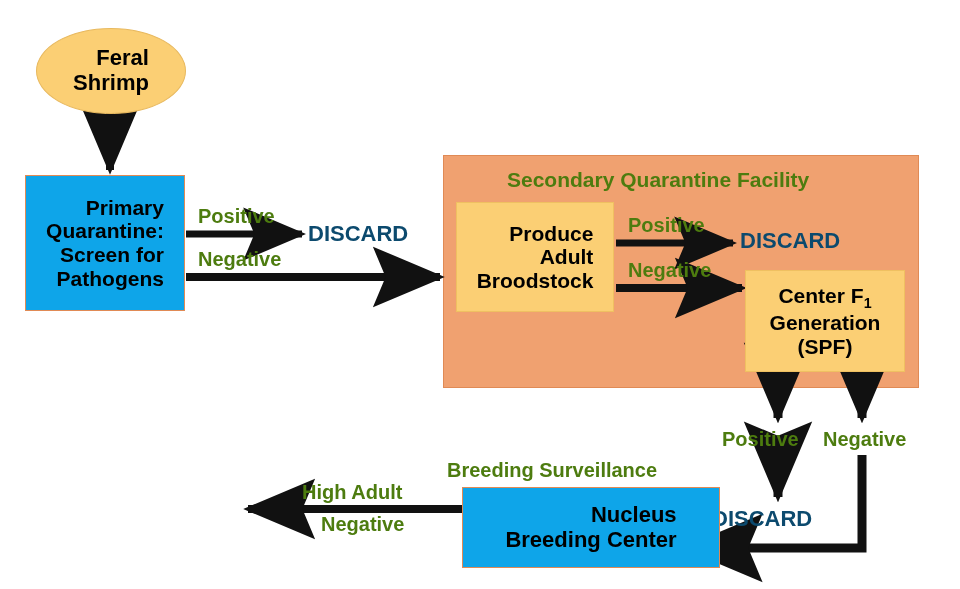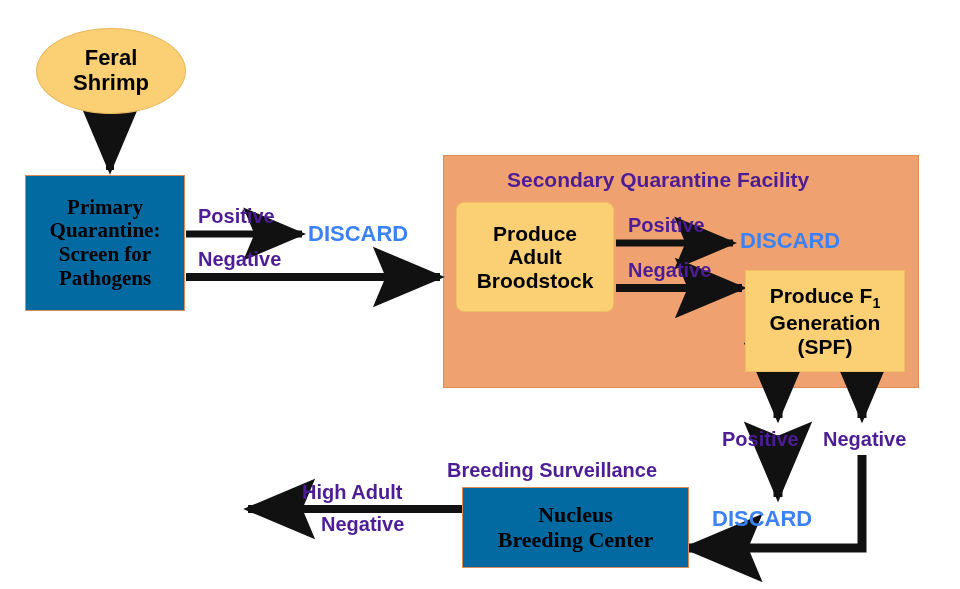--- a/index.html
+++ b/index.html
@@ -16,56 +16,55 @@
     height: 589px;
     background: #ffffff;
     overflow: hidden;
   }
   .node {
     position: absolute;
     box-sizing: border-box;
     display: flex;
     align-items: center;
     justify-content: center;
-    text-align: center;
+    text-align: right;
     font-weight: bold;
     color: #000000;
     line-height: 1.12;
   }
   .ellipse {
     border-radius: 50%;
     background: #FBCF74;
     border: 1px solid #E8B95F;
   }
   .box-orange {
-    background: #0369a1;
+    background: #0ea5e9;
     border: 1px solid #E08A55;
-    font-family: Liberation Serif, serif;
   }
   .box-yellow {
     background: #FBCF74;
     border: 1px solid #EFC061;
   }
   .facility {
     position: absolute;
     box-sizing: border-box;
     background: #F0A170;
     border: 1px solid #E08A55;
   }
   .label {
     position: absolute;
     font-weight: bold;
-    color: #4c1d95;
+    color: #4d7c0f;
     white-space: nowrap;
     line-height: 1.1;
   }
   .plain {
     position: absolute;
     font-weight: bold;
-    color: #3b82f6;
+    color: #0c4a6e;
     white-space: nowrap;
   }
   svg.edges {
     position: absolute;
     left: 0;
     top: 0;
     width: 960px;
     height: 589px;
     pointer-events: none;
   }
@@ -115,37 +114,37 @@
   <div class="node ellipse" style="left:36px; top:28px; width:150px; height:86px; font-size:22px; white-space:pre-line;">Feral
 Shrimp</div>
 
   <div class="node box-orange" style="left:25px; top:175px; width:160px; height:136px; font-size:21px; white-space:pre-line;">Primary
 Quarantine:
 Screen for
 Pathogens</div>
 
   <div class="plain" style="left:308px; top:221px; font-size:22px;">DISCARD</div>
 
-  <div class="node box-yellow" style="left:456px; top:202px; width:158px; height:110px; font-size:21px; white-space:pre-line;border-radius:8px;">Produce
+  <div class="node box-yellow" style="left:456px; top:202px; width:158px; height:110px; font-size:21px; white-space:pre-line;">Produce
 Adult
 Broodstock</div>
 
   <div class="plain" style="left:740px; top:228px; font-size:22px;">DISCARD</div>
 
   <div class="node box-yellow" style="left:745px; top:270px; width:160px; height:102px; font-size:21px; flex-direction:column;">
     <div>
-      <span>Produce F</span><span class="sub">1</span>
+      <span>Center F</span><span class="sub">1</span>
     </div>
     <div>Generation</div>
     <div>(SPF)</div>
   </div>
 
   <div class="plain" style="left:712px; top:506px; font-size:22px;">DISCARD</div>
 
-  <div class="node box-orange" style="left:462px; top:487px; width:227px; height:81px; font-size:22px; white-space:pre-line;">Nucleus
+  <div class="node box-orange" style="left:462px; top:487px; width:258px; height:81px; font-size:22px; white-space:pre-line;">Nucleus
 Breeding Center</div>
 
 
   <div class="label" style="left:198px; top:205px; font-size:20px;">Positive</div>
 
   <div class="label" style="left:198px; top:248px; font-size:20px;">Negative</div>
 
   <div class="label" style="left:628px; top:214px; font-size:20px;">Positive</div>
 
   <div class="label" style="left:628px; top:259px; font-size:20px;">Negative</div>

